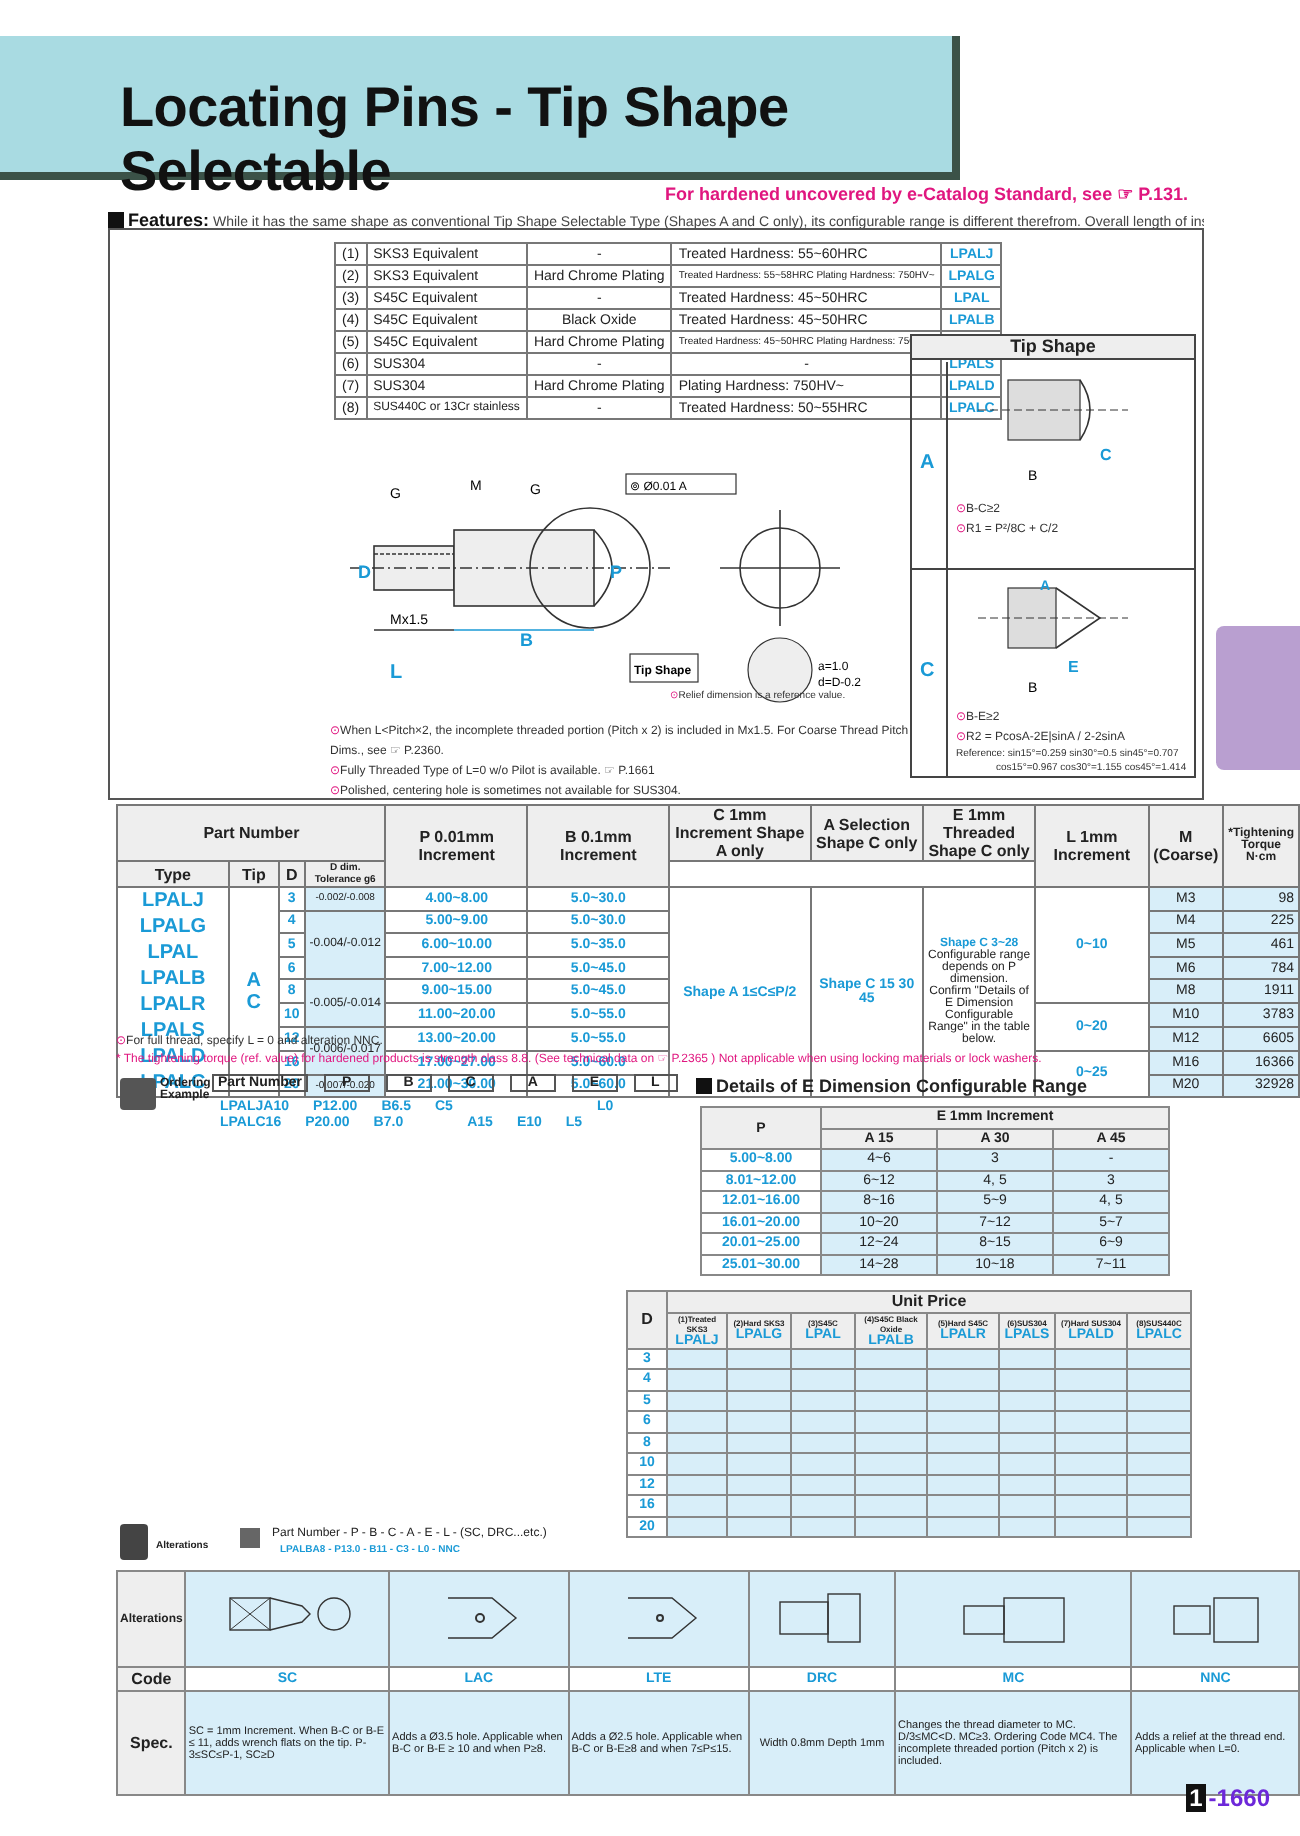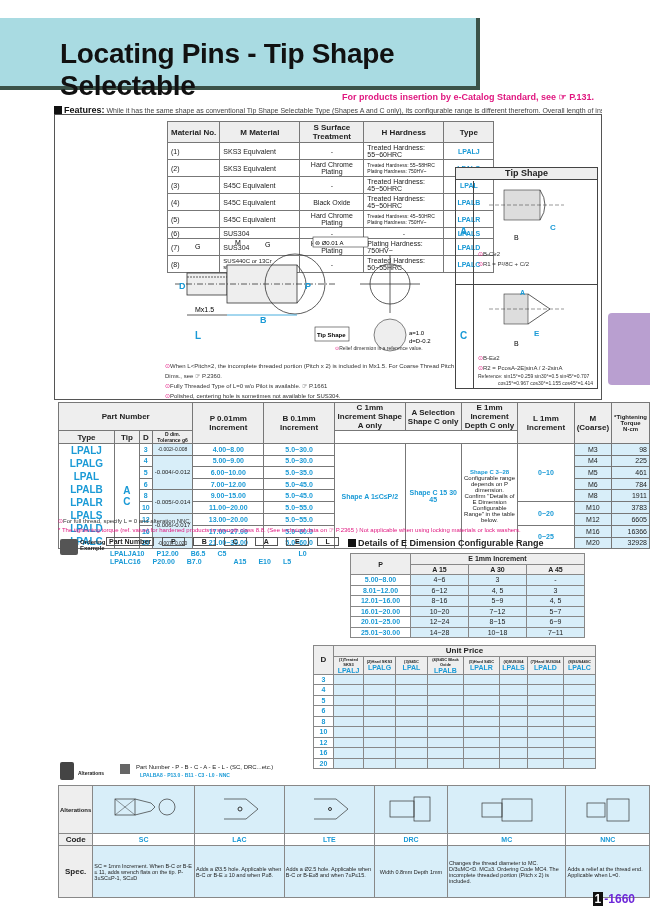--- a/index.html
+++ b/index.html
@@ -41,33 +41,26 @@
 .at th{background:#eee;font-size:8px}
 .pg{position:absolute;right:14px;top:892px;font-size:12px;font-weight:bold}
 .pg span{background:#111;color:#fff;padding:0 2px;margin-right:1px}
 </style>
 </head>
 <body>
 
 <div class="hdr">
  <div class="t1">Locating Pins - Tip Shape Selectable</div>
 </div>
-<div class="uncov">For products insertion by e-Catalog Standard, see ☞ P.131.</div>
+<div class="uncov">For hardened uncovered by e-Catalog Standard, see ☞ P.131.</div>
 <div class="feat"><span class="sq"></span><b>Features:</b> <span>While it has the same shape as conventional Tip Shape Selectable Type (Shapes A and C only), its configurable range is different therefrom. Overall length of insertion guide, R length and tapered section length are configurable.</span></div>
 
 <div class="mainbox">
  <table class="mt">
   <tbody>
-        <tr>
-          <th>Material No.</th>
-          <th style="width:80px">M Material</th>
-          <th style="width:64px">S Surface Treatment</th>
-          <th style="width:80px">H Hardness</th>
-          <th style="width:50px">Type</th>
-        </tr>
   <tr>
           <td>(1)</td>
           <td>SKS3 Equivalent</td>
           <td style="text-align:center">-</td>
           <td>Treated Hardness: 55~60HRC</td>
           <td class="blue" style="text-align:center">LPALJ</td>
         </tr>
   <tr>
           <td>(2)</td>
           <td>SKS3 Equivalent</td>
@@ -196,21 +189,21 @@
 <div class="side"></div>
 
 <table class="pt">
  <tbody>
       <tr>
         <th colspan="4" style="font-size:8px">Part Number</th>
         <th rowspan="2" style="width:74px">P 0.01mm Increment</th>
         <th rowspan="2" style="width:74px">B 0.1mm Increment</th>
         <th style="width:74px">C 1mm Increment Shape A only</th>
         <th style="width:58px">A Selection Shape C only</th>
-        <th style="width:58px">E 1mm Increment Depth C only</th>
+        <th style="width:58px">E 1mm Threaded Shape C only</th>
         <th rowspan="2" style="width:58px">L 1mm Increment</th>
         <th rowspan="2">M (Coarse)</th>
         <th rowspan="2" style="font-size:6px">*Tightening Torque N·cm</th>
       </tr>
  <tr>
         <th style="width:58px">Type</th>
         <th>Tip</th>
         <th>D</th>
         <th style="font-size:5px;width:26px">D dim. Tolerance g6</th>
       </tr>

